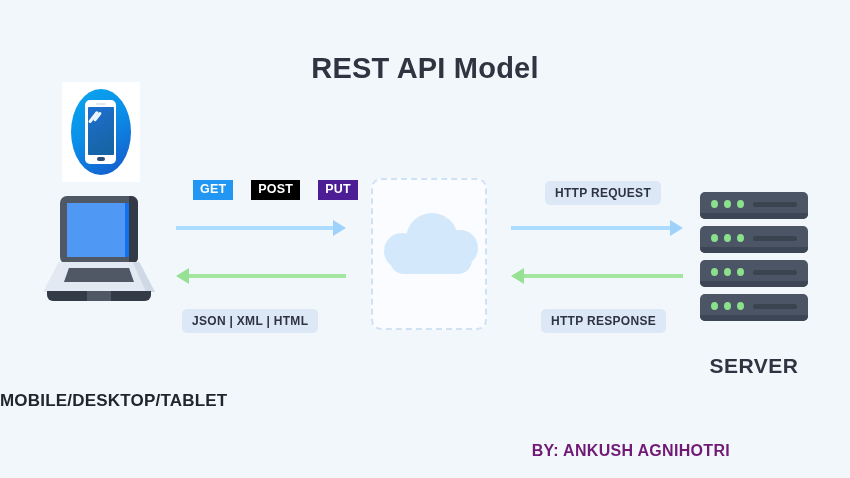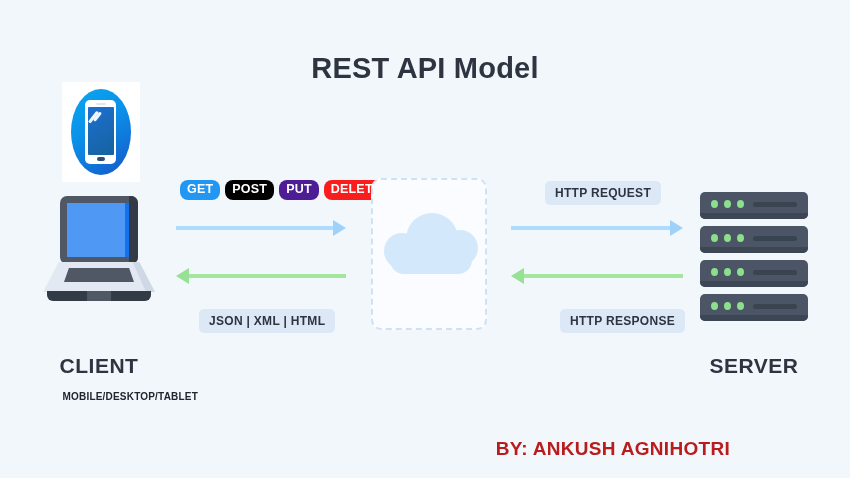--- a/index.html
+++ b/index.html
@@ -194,42 +194,43 @@
     left: 180px;
     top: 180px;
     display: flex;
     gap: 5px;
   }
   .verb {
     color: #ffffff;
     font-size: 12.5px;
     font-weight: bold;
     padding: 3px 7px 4px 7px;
-    border-radius: 8px;
+    border-radius: 0;
     line-height: 1;
     letter-spacing: 0.2px;
+    margin-left: 13px;
   }
 
   
   .pill {
     position: absolute;
     background: #dde8f7;
     color: #2e3440;
     font-size: 12px;
     font-weight: bold;
     padding: 6px 10px;
     border-radius: 5px;
     line-height: 1;
     white-space: nowrap;
     letter-spacing: 0.3px;
     text-align: right;
   }
-  .pill-formats { left: 199px; top: 309px; }
+  .pill-formats { left: 182px; top: 309px; }
   .pill-req { left: 545px; top: 181px; }
-  .pill-res { left: 560px; top: 309px; }
+  .pill-res { left: 541px; top: 309px; }
 
   
   .arrow {
     position: absolute;
     height: 16px;
   }
   .arrow .shaft {
     position: absolute;
     top: 6px;
     height: 4px;
@@ -370,33 +371,33 @@
   .cap-client { left: 0px;   top: 354px; width: 198px; }
   .cap-api    { left: 330px; top: 354px; width: 194px; }
   .cap-server { left: 654px; top: 354px; width: 200px; }
 
   .subcaption {
     position: absolute;
     left: 0px;
     top: 391px;
     width: 198px;
     text-align: right;
-    font-size: 10px;
+    font-size: 17px;
     font-weight: bold;
     color: #21262e;
     letter-spacing: 0.2px;
   }
 
   .credit {
     position: absolute;
     right: 12px;
     bottom: 18px;
-    font-size: 19px;
-    font-weight: bold;
-    color: #b91c1c;
+    font-size: 16px;
+    font-weight: bold;
+    color: #701a75;
     letter-spacing: 0.3px;
   }
 </style>
 </head>
 <body>
 
 <div id="canvas">
 
   <div class="title">REST API Model</div>
 
@@ -418,21 +419,20 @@
       <div class="laptop-screen-edge"></div>
       <div class="laptop-lid-edge"></div>
     </div>
     <div class="laptop-base"></div>
     <div class="laptop-base-shade"></div>
     <div class="laptop-keys"></div>
     <div class="laptop-foot"></div>
     <div class="laptop-foot-notch"></div>
   </div>
 
-  <div class="caption cap-client">CLIENT</div>
   <div class="subcaption">MOBILE/DESKTOP/TABLET</div>
 
   <div class="verbs">
     <span class="verb" style="background:#2196f3">GET</span>
     <span class="verb" style="background:#000000">POST</span>
     <span class="verb" style="background:#4c1d95">PUT</span>
     <span class="verb" style="background:#f81e1e">DELETE</span>
   </div>
 
   <div class="arrow arrow-blue arrow-l-top">

